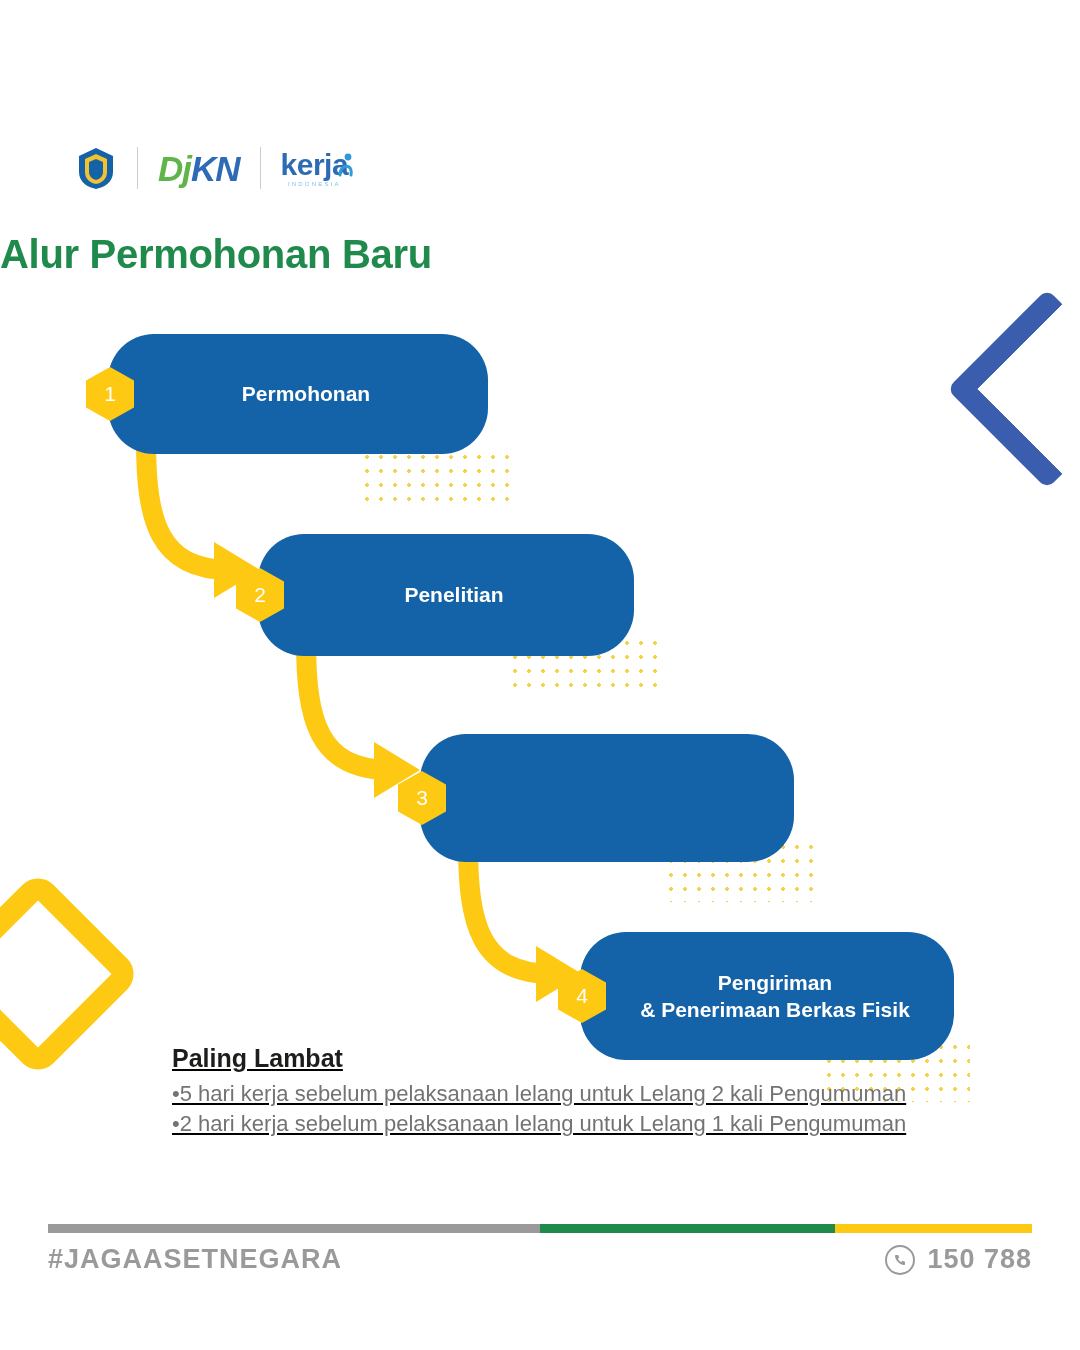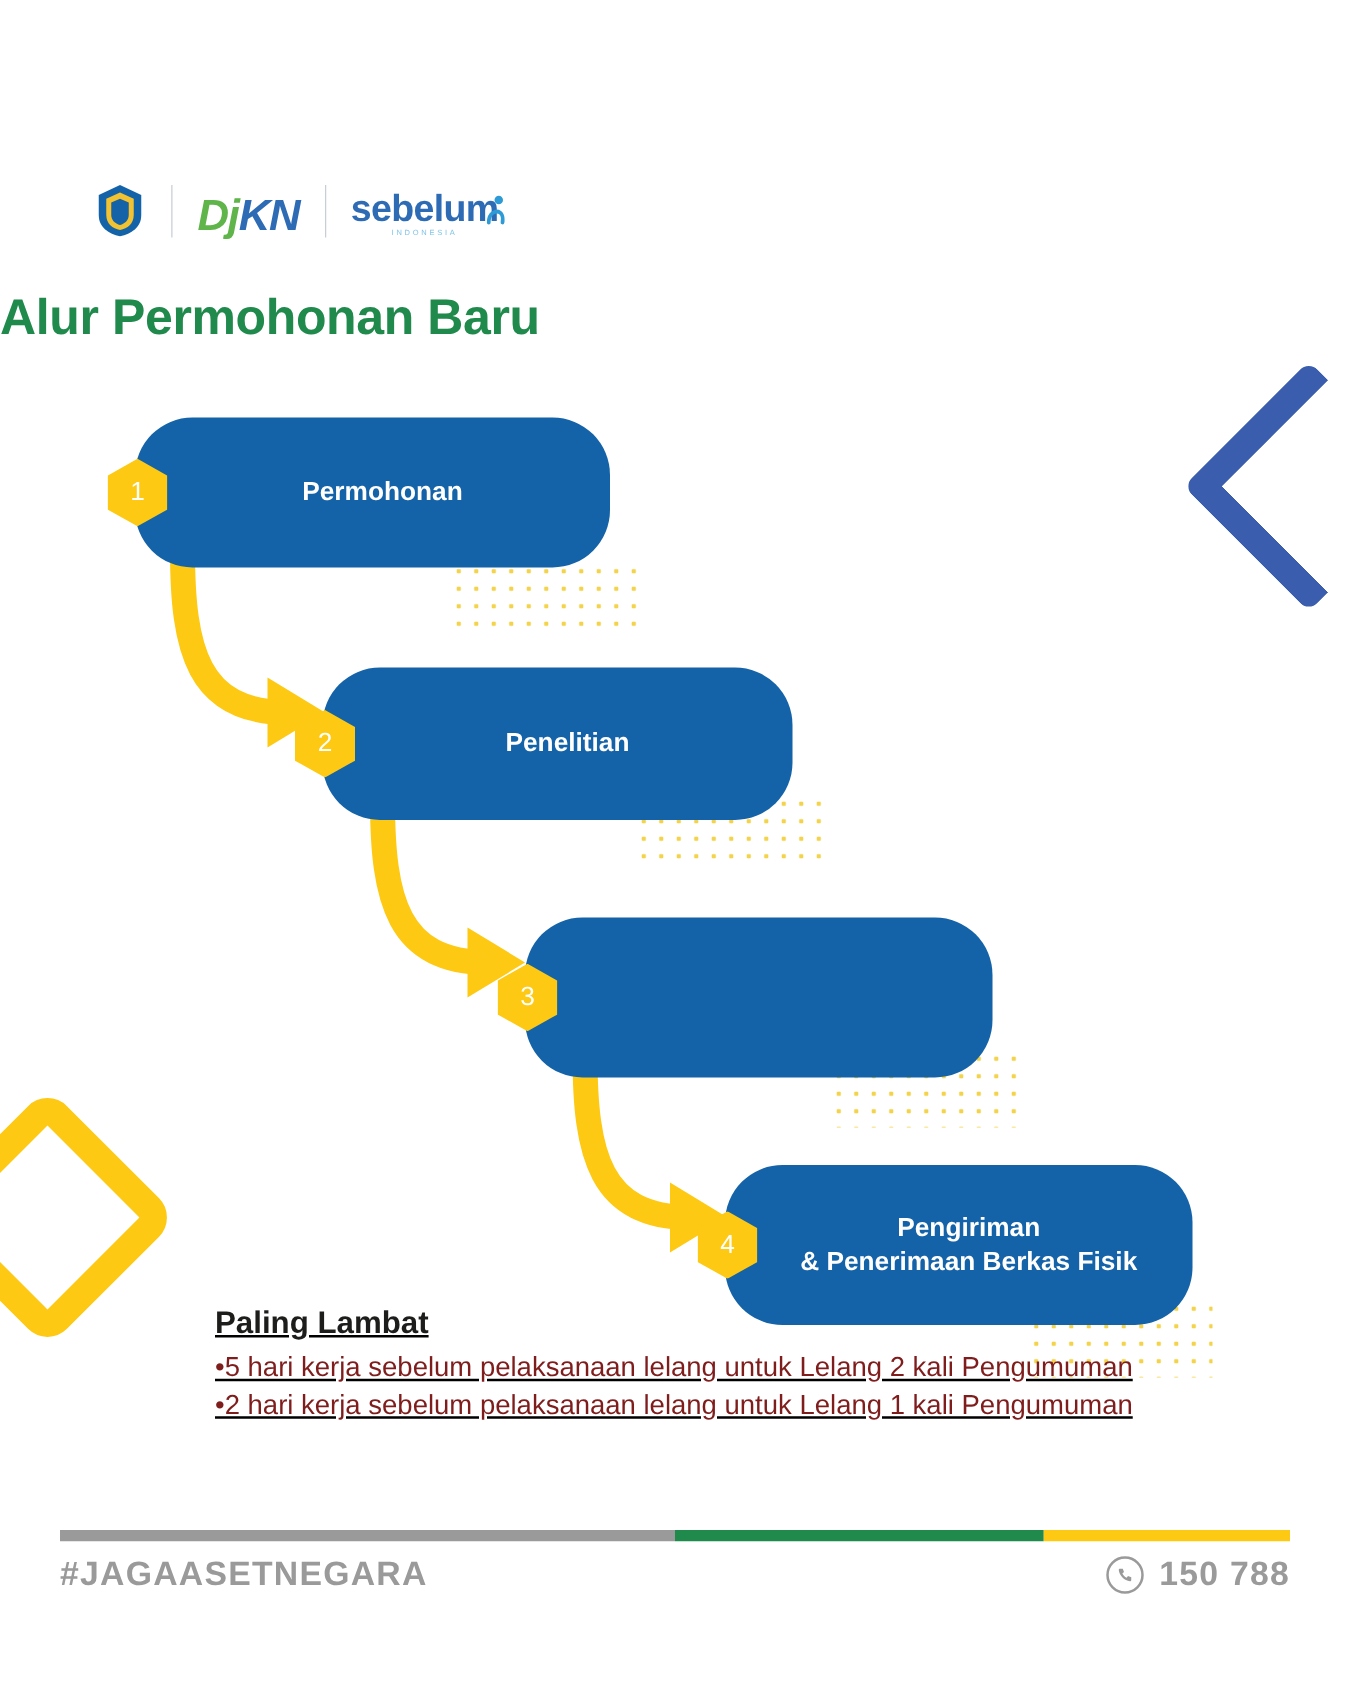--- a/index.html
+++ b/index.html
@@ -40,21 +40,21 @@
     border-radius: 22px;
     transform: rotate(45deg);
   }
 
   
   .logo-row {
     position: absolute;
     left: 75px;
     top: 146px;
     display: flex;
-    align-items: flex-end;
+    align-items: center;
     gap: 20px;
   }
   .logo-crest {
     width: 42px;
     height: 44px;
     position: relative;
   }
   .logo-sep {
     width: 1px;
     height: 42px;
@@ -175,21 +175,21 @@
     text-decoration: underline;
   }
   .note-title {
     font-size: 25px;
     font-weight: bold;
     color: #1d1d1b;
     margin-bottom: 6px;
   }
   .note-line {
     font-size: 22px;
-    color: #7f1d1d;
+    color: #737373;
     line-height: 1.38;
   }
 
   
   .footer-bar {
     position: absolute;
     left: 48px;
     top: 1224px;
     width: 984px;
     height: 9px;
@@ -253,21 +253,21 @@
         <path d="M21 8 L32 13 L32 26 C32 33 27 37 21 38 C15 37 10 33 10 26 L10 13 Z" fill="#f2c230"></path>
         <path d="M21 13 L28 16 L28 26 C28 30 25 33 21 34 C17 33 14 30 14 26 L14 16 Z" fill="#1462a8"></path>
       </svg>
     </div>
     <div class="logo-sep"></div>
     <div class="logo-djkn">
       <span class="d">Dj</span><span class="kn">KN</span>
     </div>
     <div class="logo-sep"></div>
     <div class="logo-lelang">
-      <div class="word">sebelum</div>
+      <div class="word">kerja</div>
       <div class="sub">INDONESIA</div>
       <div class="person">
         <svg width="18" height="24" viewBox="0 0 18 24">
           <circle cx="12" cy="4" r="3.4" fill="#2e9bd6"></circle>
           <path d="M4 22 C4 14 10 12 13 14 C16 16 15 22 15 22" stroke="#2e9bd6" stroke-width="3" fill="none" stroke-linecap="round"></path>
         </svg>
       </div>
     </div>
   </div>
 

